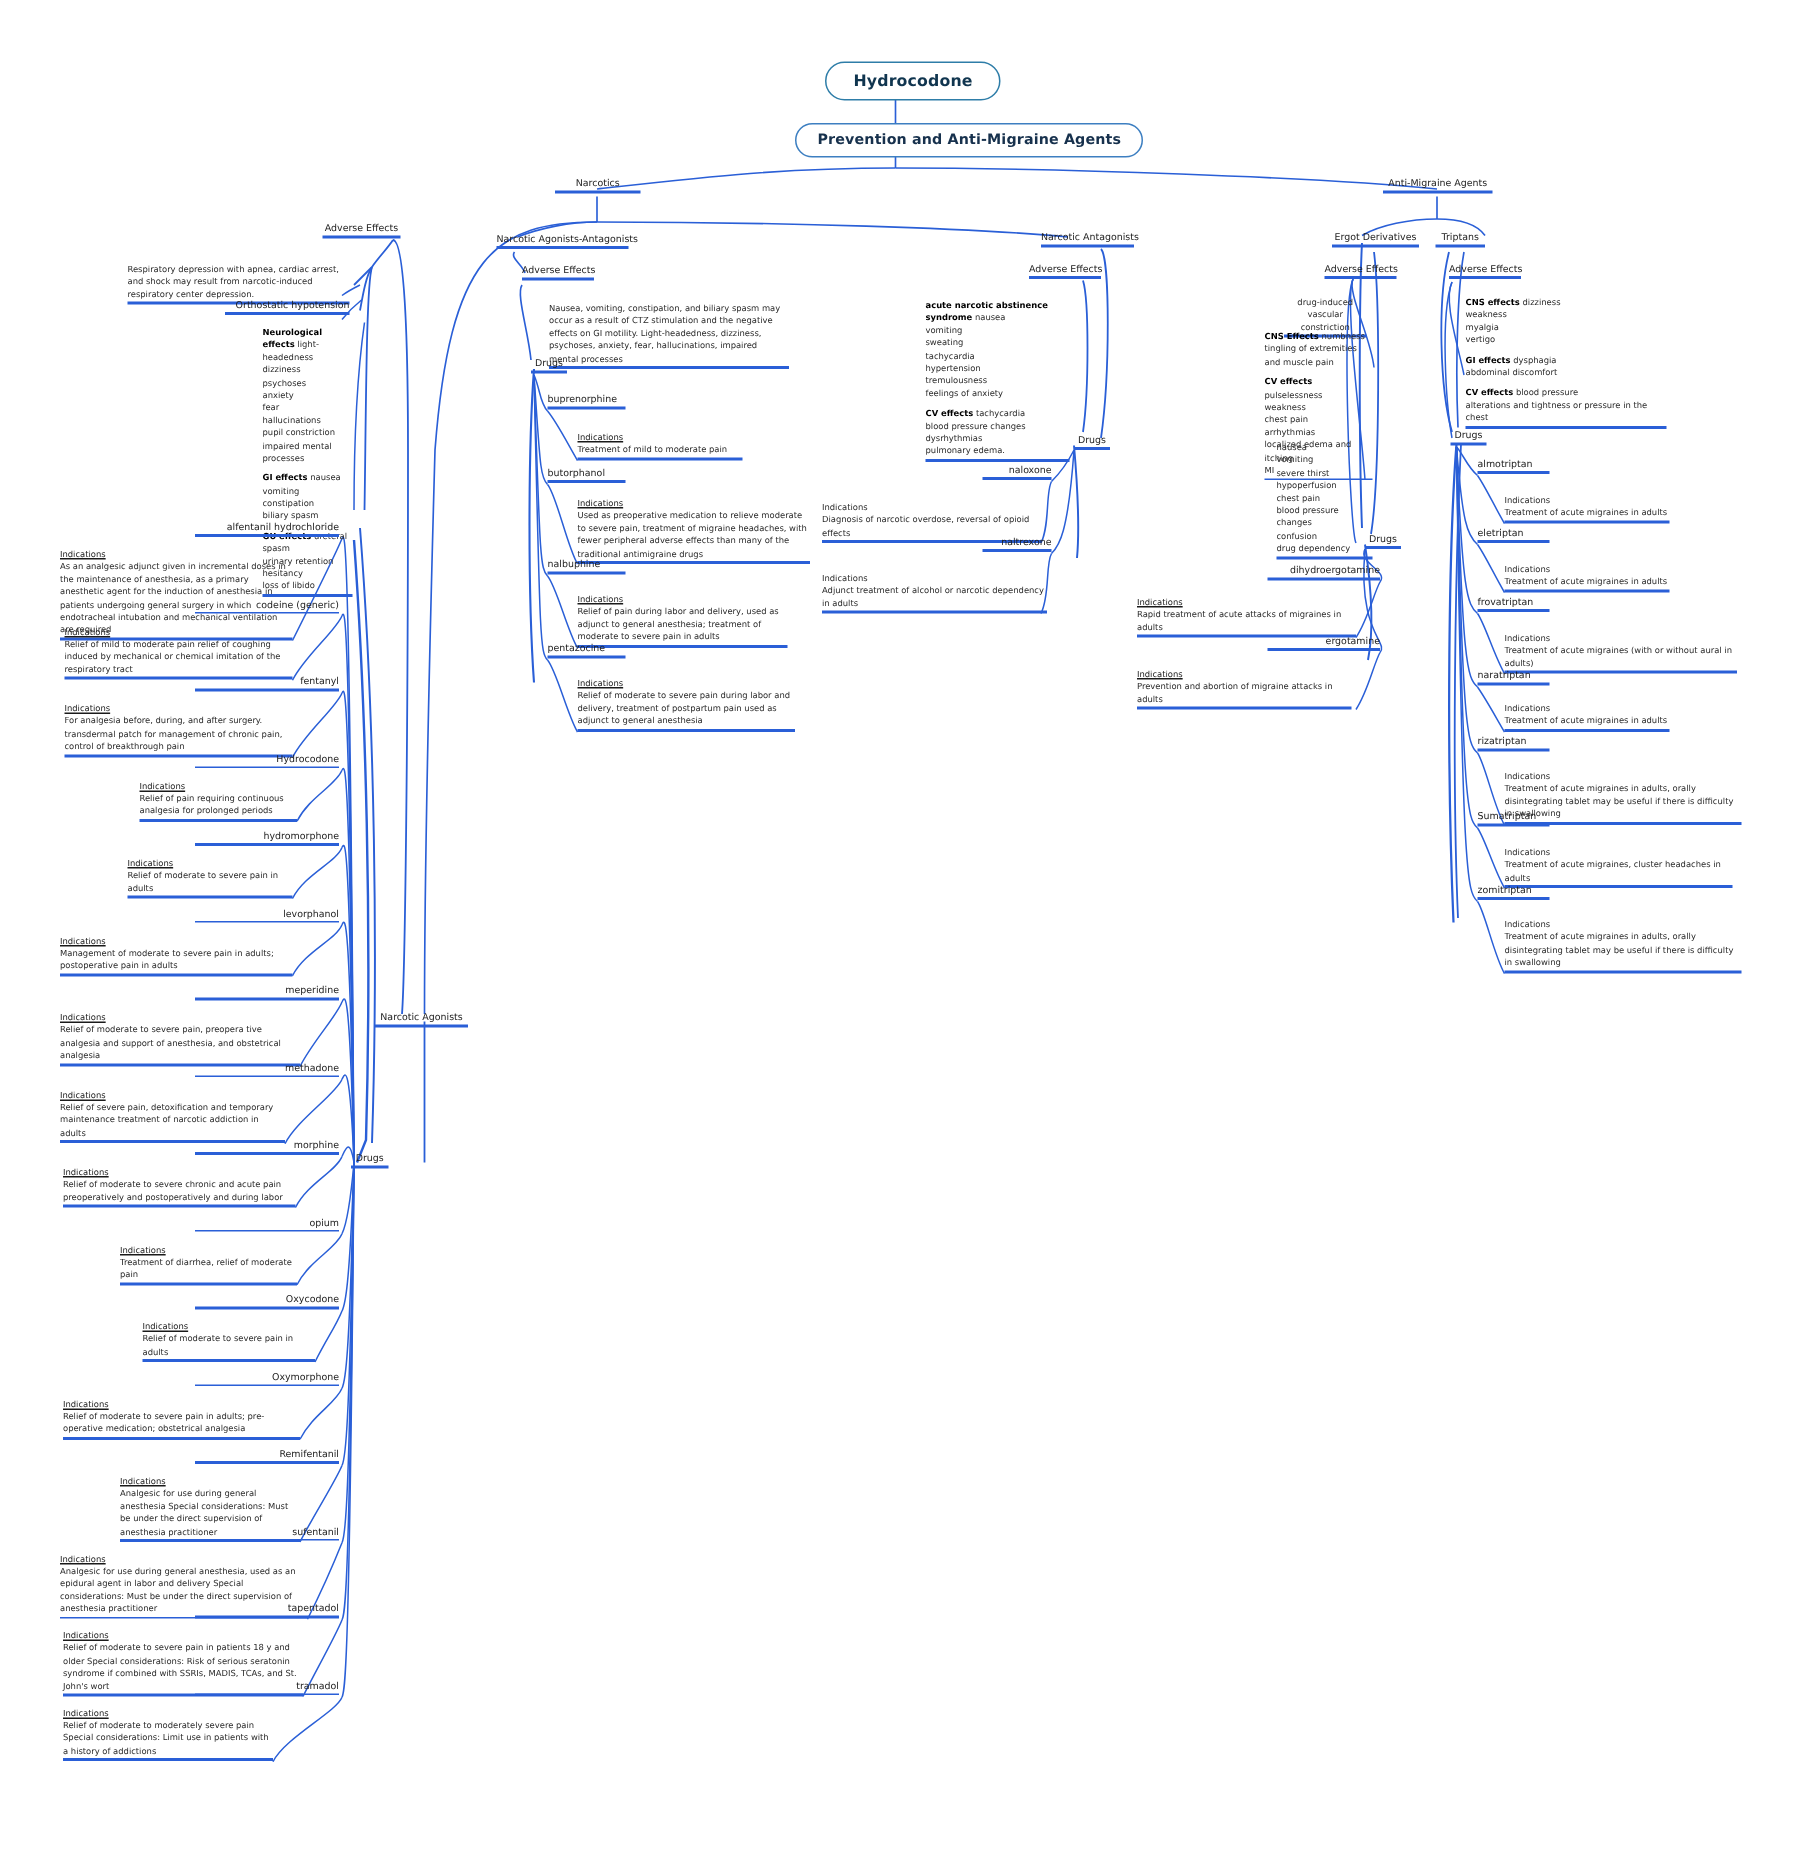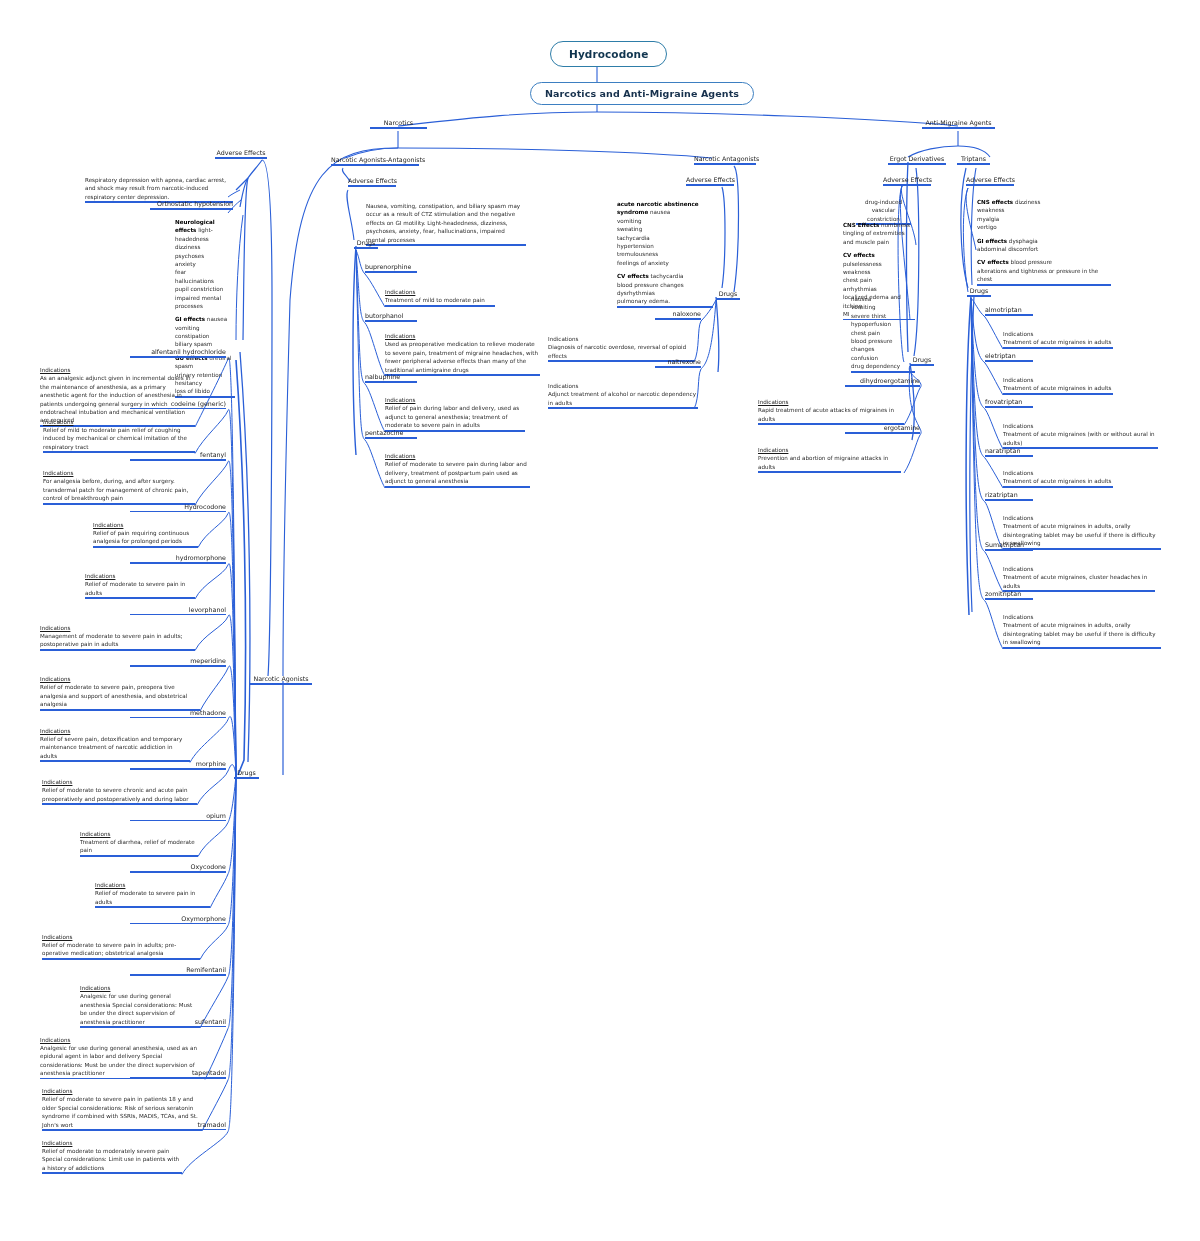--- a/index.html
+++ b/index.html
@@ -203,21 +203,21 @@
       <path d="M971,296 C966,360 964,500 969,615" fill="none" stroke="#2a5fd7" stroke-width="1.5"></path>
       <path d="M974,296 C970,380 968,520 972,612" fill="none" stroke="#2a5fd7" stroke-width="1.2"></path>
       <path d="M966,168 C958,200 960,260 968,288" fill="none" stroke="#2a5fd7" stroke-width="1.2"></path>
       <path d="M976,168 C972,190 970,240 972,285" fill="none" stroke="#2a5fd7" stroke-width="1.1"></path>
       <path d="M968,188 C962,200 972,230 976,250" fill="none" stroke="#2a5fd7" stroke-width="1"></path>
       <path d="M968,188 C960,210 964,270 968,292" fill="none" stroke="#2a5fd7" stroke-width="1"></path>
     </svg>
 
   <div class="pill root" style="left:550px;top:41px;"><span>Hydrocodone</span></div>
 
-  <div class="pill" style="left:530px;top:82px;"><span>Narcotics and Anti-Migraine Agents</span></div>
+  <div class="pill" style="left:530px;top:82px;"><span>Prevention and Anti-Migraine Agents</span></div>
 
   <div class="unode center" style="left:370px;top:119px;width:57px;">
     <span class="txt">Narcotics</span>
       <span class="bar" style="width:57px;"></span>
     </div>
 
   <div class="unode center" style="left:922px;top:119px;width:73px;">
     <span class="txt">Anti-Migraine Agents</span>
       <span class="bar" style="width:73px;"></span>
     </div>

